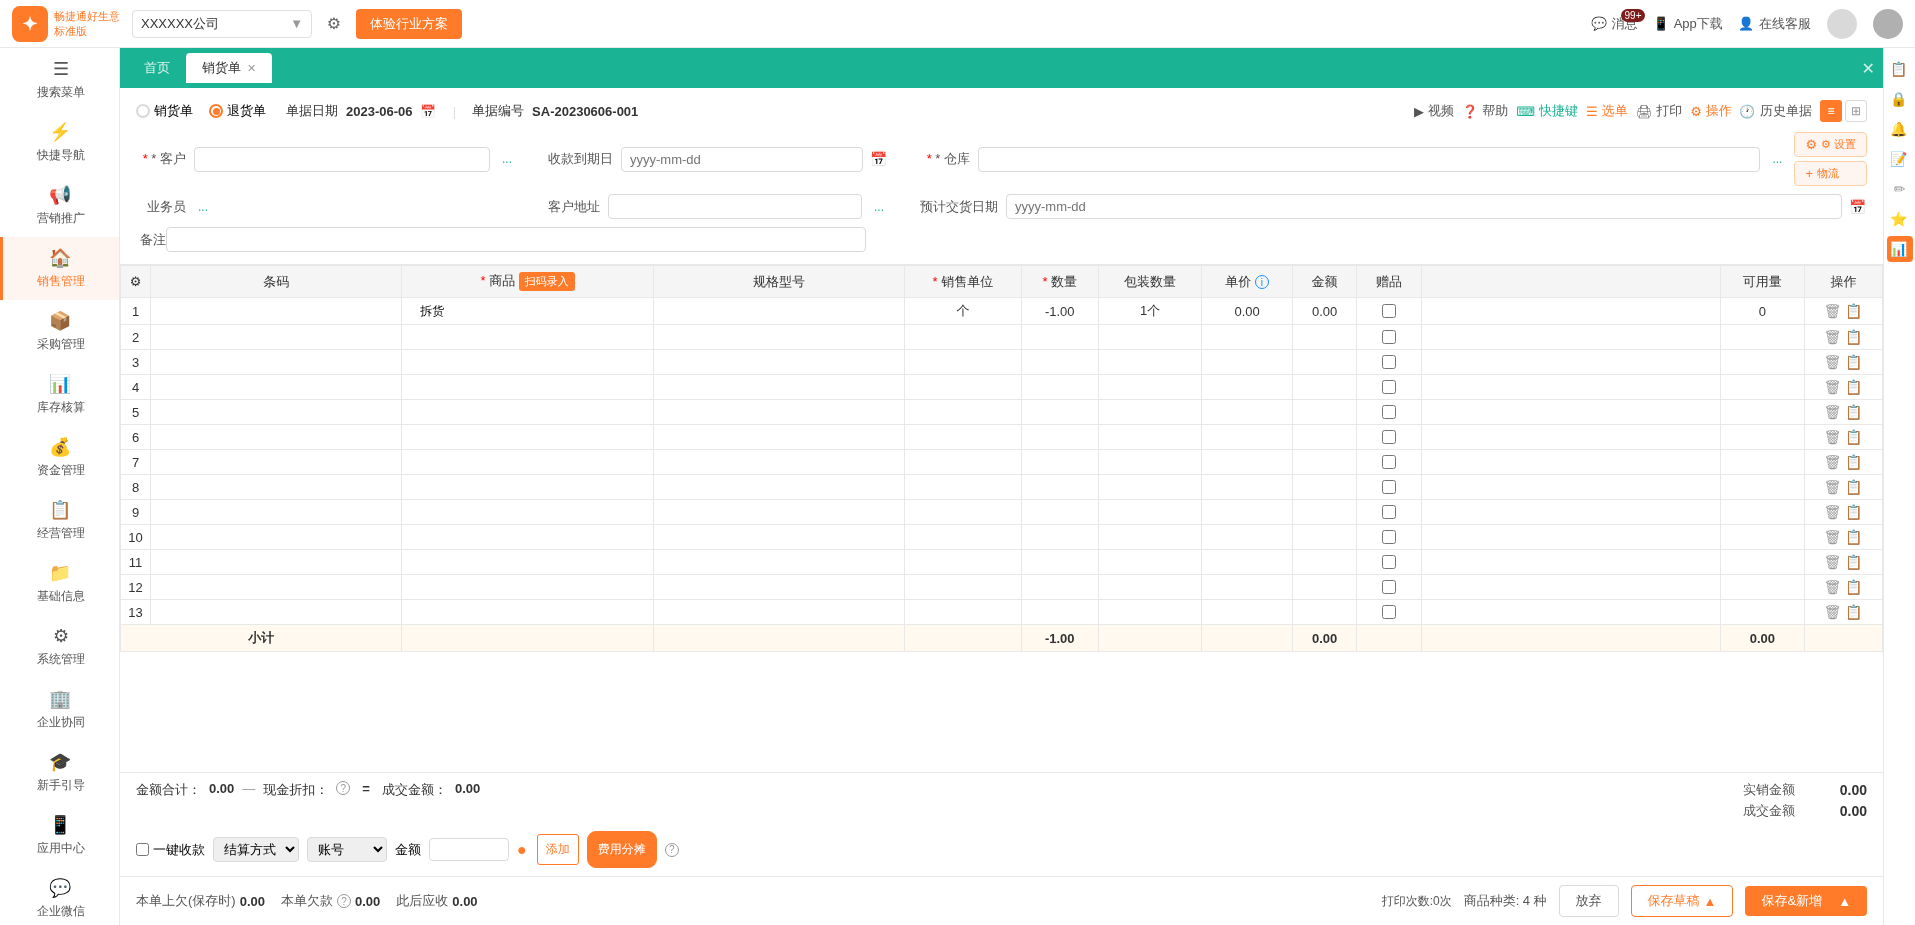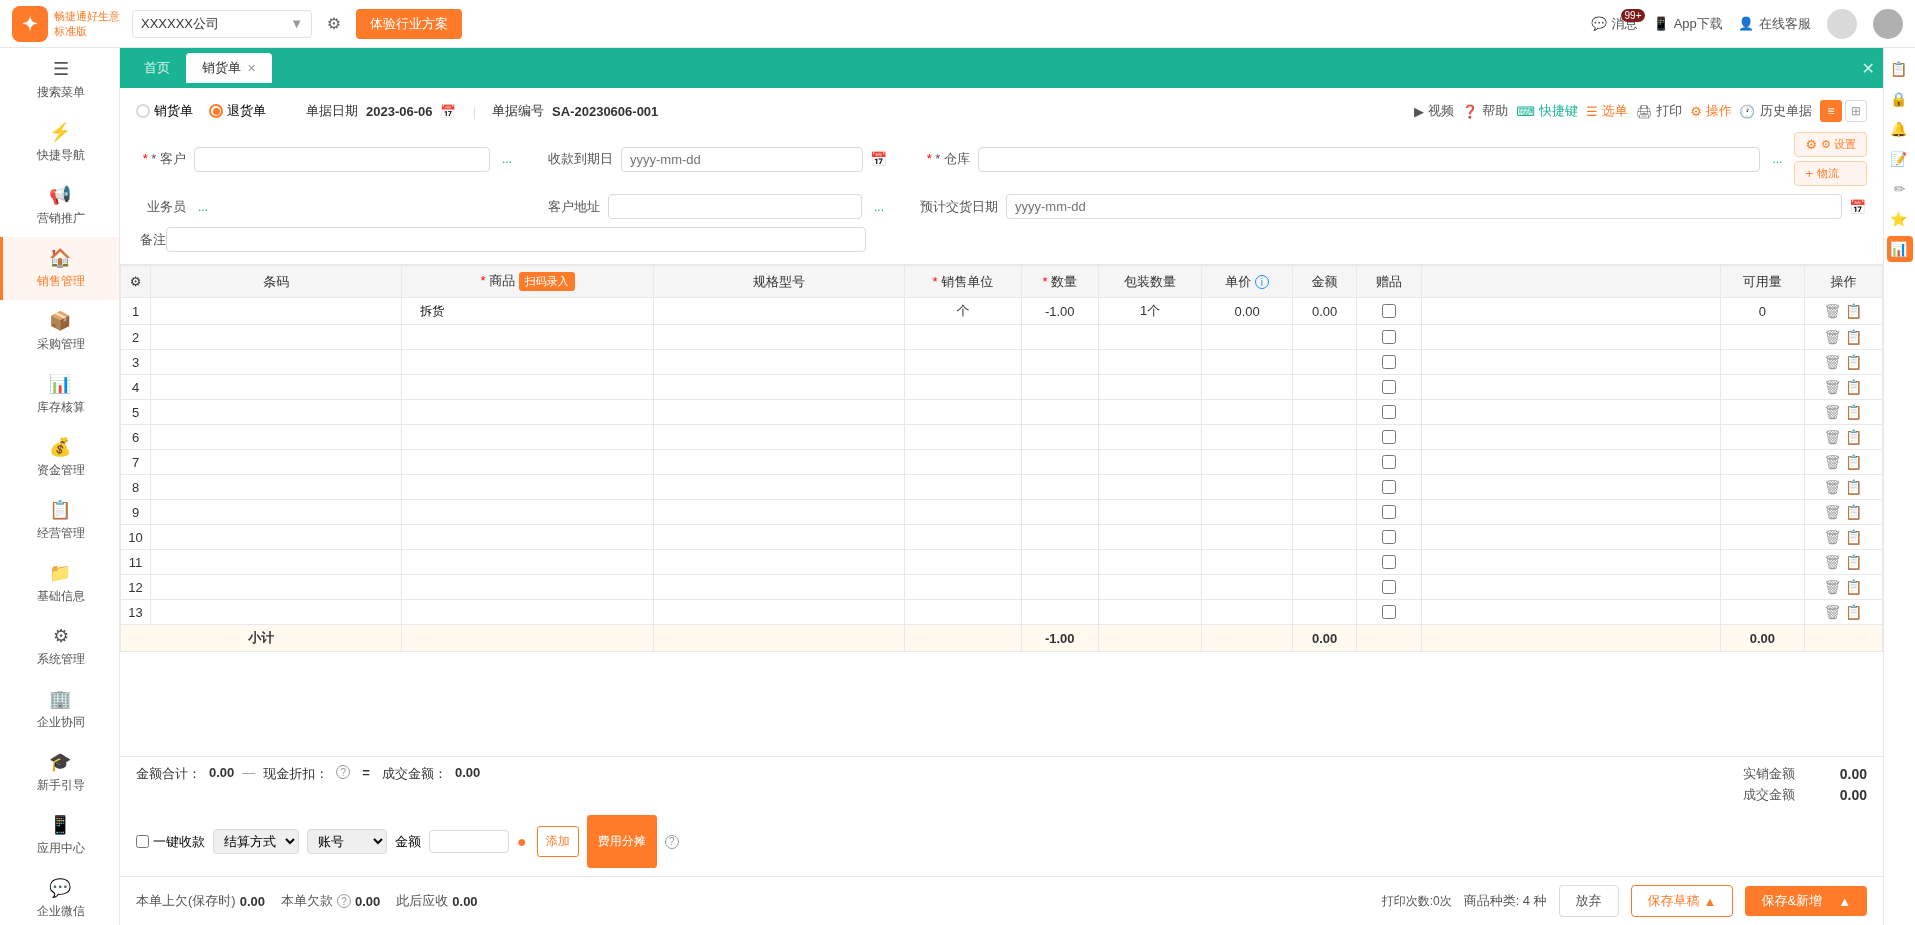--- a/index.html
+++ b/index.html
@@ -251,21 +251,21 @@
     }
     .payment-input {
       border: 1px solid #d9d9d9; border-radius: 4px; padding: 3px 6px; width: 80px;
     }
     .add-btn {
       background: none; border: 1px solid #ff7b29; color: #ff7b29;
       padding: 6px 8px; border-radius: 3px; cursor: pointer; font-size: 12px;
     }
     .fee-btn {
       background: none; border: 1px solid #ff7b29; color: #ff7b29;
-      padding: 17px 10px; border-radius: 3px; cursor: pointer; font-size: 12px;
+      padding: 9px 10px; border-radius: 9px; cursor: pointer; font-size: 12px;
     }
     .fee-btn.active { background: #ff7b29; color: #fff; }
 
     
     .bottom-bar {
       display: flex; align-items: center;
       background: #fff;
       border-top: 1px solid #e8e8e8;
       padding: 8px 16px;
       flex-shrink: 0;
@@ -470,21 +470,21 @@
           <div class="radio-item">
             <div class="radio-circle"></div>
             <span>销货单</span>
           </div>
           <div class="radio-item">
             <div class="radio-circle checked"></div>
             <span>退货单</span>
           </div>
         </div>
 
-        <div class="doc-info" style="margin-left:40px;">
+        <div class="doc-info" style="margin-left:20px;">
           <span>单据日期</span>
           <span style="font-weight:bold;">2023-06-06</span>
           <span class="date-icon">📅</span>
           <span style="margin:0 8px; color:#e0e0e0;">|</span>
           <span>单据编号</span>
           <span style="font-weight:bold;">SA-20230606-001</span>
         </div>
 
         <div class="toolbar-right" style="margin-left:auto;">
           <div class="toolbar-btn">

